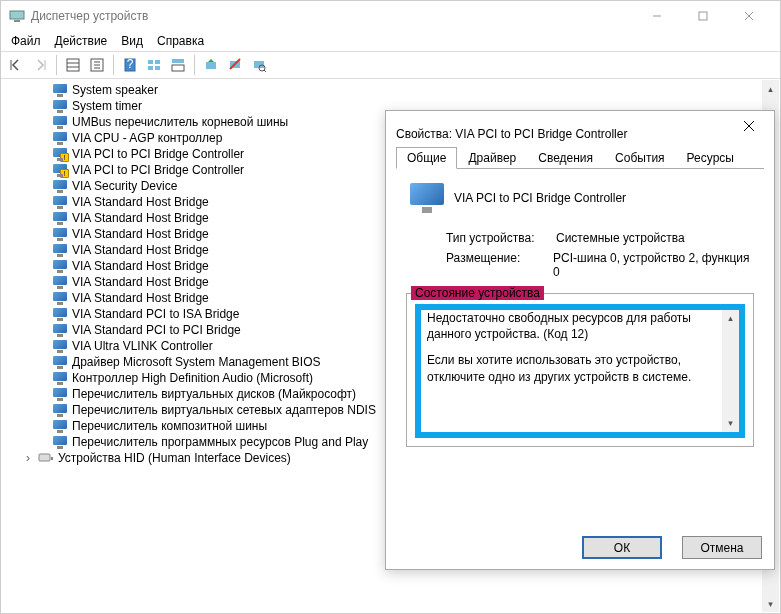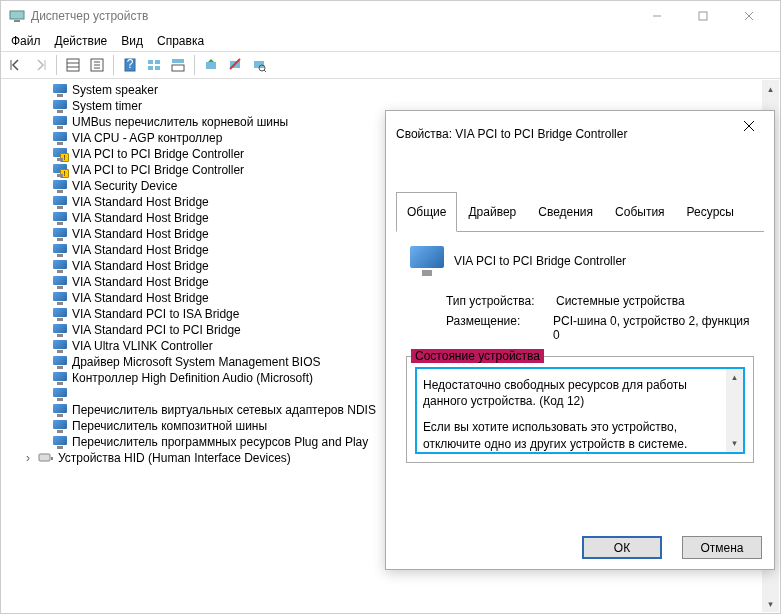--- a/index.html
+++ b/index.html
@@ -35,37 +35,37 @@
 .vscroll .up, .vscroll .down { height: 17px; display: flex; align-items: center; justify-content: center; color: #555; font-size: 9px; }
 .vscroll .down { position: absolute; bottom: 0; width: 100%; }
 
 
 .dialog { position: absolute; left: 385px; top: 110px; width: 390px; height: 460px; background: #fff; border: 1px solid #aaa; box-shadow: 0 3px 12px rgba(0,0,0,0.2); }
 .dlg-title { height: 30px; display: flex; align-items: flex-end; padding: 0 10px; }
 .dlg-title-text { flex: 1; color: #000; }
 .dlg-close { width: 30px; height: 30px; display: inline-flex; align-items: center; justify-content: center; color: #000; }
 
 .tabs { display: flex; padding: 6px 10px 0 10px; }
-.tab { padding: 12px 10px; border: 1px solid transparent; color: #000; cursor: default; margin-top: 45px; }
+.tab { padding: 3px 10px; border: 1px solid transparent; color: #000; cursor: default; }
 .tab.active { border: 1px solid #aaa; border-bottom: 1px solid #fff; background: #fff; position: relative; z-index: 2; }
 .tab-body { border-top: 1px solid #aaa; margin: 0 10px; margin-top: -1px; padding: 14px 10px 10px 10px; height: 350px; position: relative; }
 
 .dev-header { display: flex; align-items: center; gap: 10px; margin-bottom: 18px; padding-left: 4px; }
 .big-mon { width: 34px; height: 30px; position: relative; }
 .big-mon::before { content: ""; position: absolute; top: 0; left: 0; width: 34px; height: 22px; background: linear-gradient(135deg,#6ab0f0,#2a6ab0); border-radius: 2px; }
 .big-mon::after { content: ""; position: absolute; bottom: 0; left: 12px; width: 10px; height: 6px; background: #999; }
 
 .prop-grid { padding-left: 40px; }
 .prop-row { display: flex; margin-bottom: 6px; }
 .prop-label { width: 110px; color: #000; }
 .prop-value { color: #000; }
 
 .fieldset { border: 1px solid #aaa; margin-top: 14px; padding: 0; }
 .fieldset-legend { position: relative; top: -8px; left: 4px; background: #be185d; padding: 0 4px; display: inline-block; color: #000; }
-.status-box { border: 2px solid #0ea5e9; height: 87px; margin: -4px 8px 8px 8px; padding: 8px 20px 6px 6px; position: relative; overflow: hidden; color: #000; line-height: 1.35; }
+.status-box { border: 6px solid #0ea5e9; height: 134px; margin: -4px 8px 8px 8px; padding: 0 20px 6px 6px; position: relative; overflow: hidden; color: #000; line-height: 1.35; }
 .status-box .sb-scroll { position: absolute; right: 0; top: 0; bottom: 0; width: 17px; background: #f0f0f0; }
 .status-box .sb-scroll .up, .status-box .sb-scroll .down { height: 17px; display: flex; align-items: center; justify-content: center; color: #555; font-size: 9px; }
 .status-box .sb-scroll .down { position: absolute; bottom: 0; width: 100%; }
 
 .dlg-buttons { position: absolute; bottom: 10px; right: 12px; display: flex; gap: 20px; }
 .btn { width: 80px; height: 23px; border: 1px solid #888; background: #e1e1e1; display: inline-flex; align-items: center; justify-content: center; color: #000; }
 .btn.primary { border: 2px solid #2a6ab0; }
 </style>
 </head>
 <body>
@@ -256,20 +256,21 @@
         <div class="tree-row">
           <span class="dev-icon monitor"></span>
           <span class="tree-label">Драйвер Microsoft System Management BIOS</span>
         </div>
         <div class="tree-row">
           <span class="dev-icon monitor"></span>
           <span class="tree-label">Контроллер High Definition Audio (Microsoft)</span>
         </div>
         <div class="tree-row">
           <span class="dev-icon monitor"></span>
+          <span class="tree-label">Перечислитель виртуальных дисков (Майкрософт)</span>
         </div>
         <div class="tree-row">
           <span class="dev-icon monitor"></span>
           <span class="tree-label">Перечислитель виртуальных сетевых адаптеров NDIS</span>
         </div>
         <div class="tree-row">
           <span class="dev-icon monitor"></span>
           <span class="tree-label">Перечислитель композитной шины</span>
         </div>
         <div class="tree-row">

